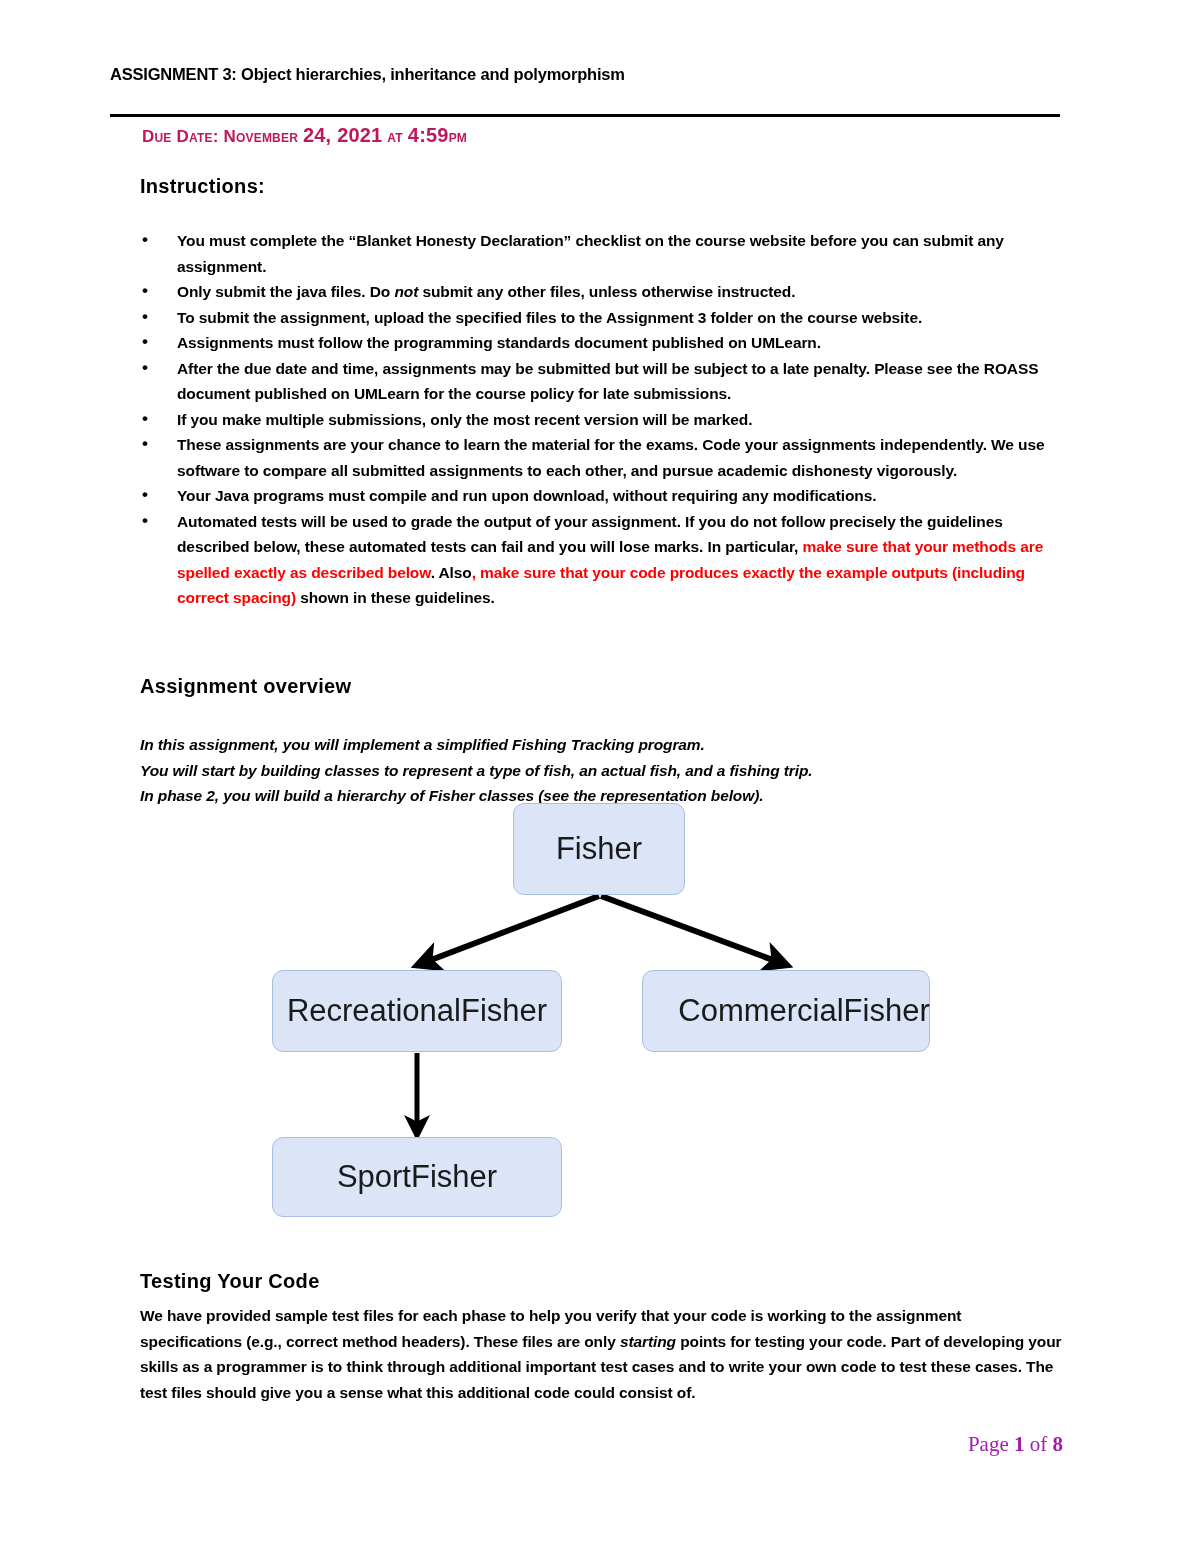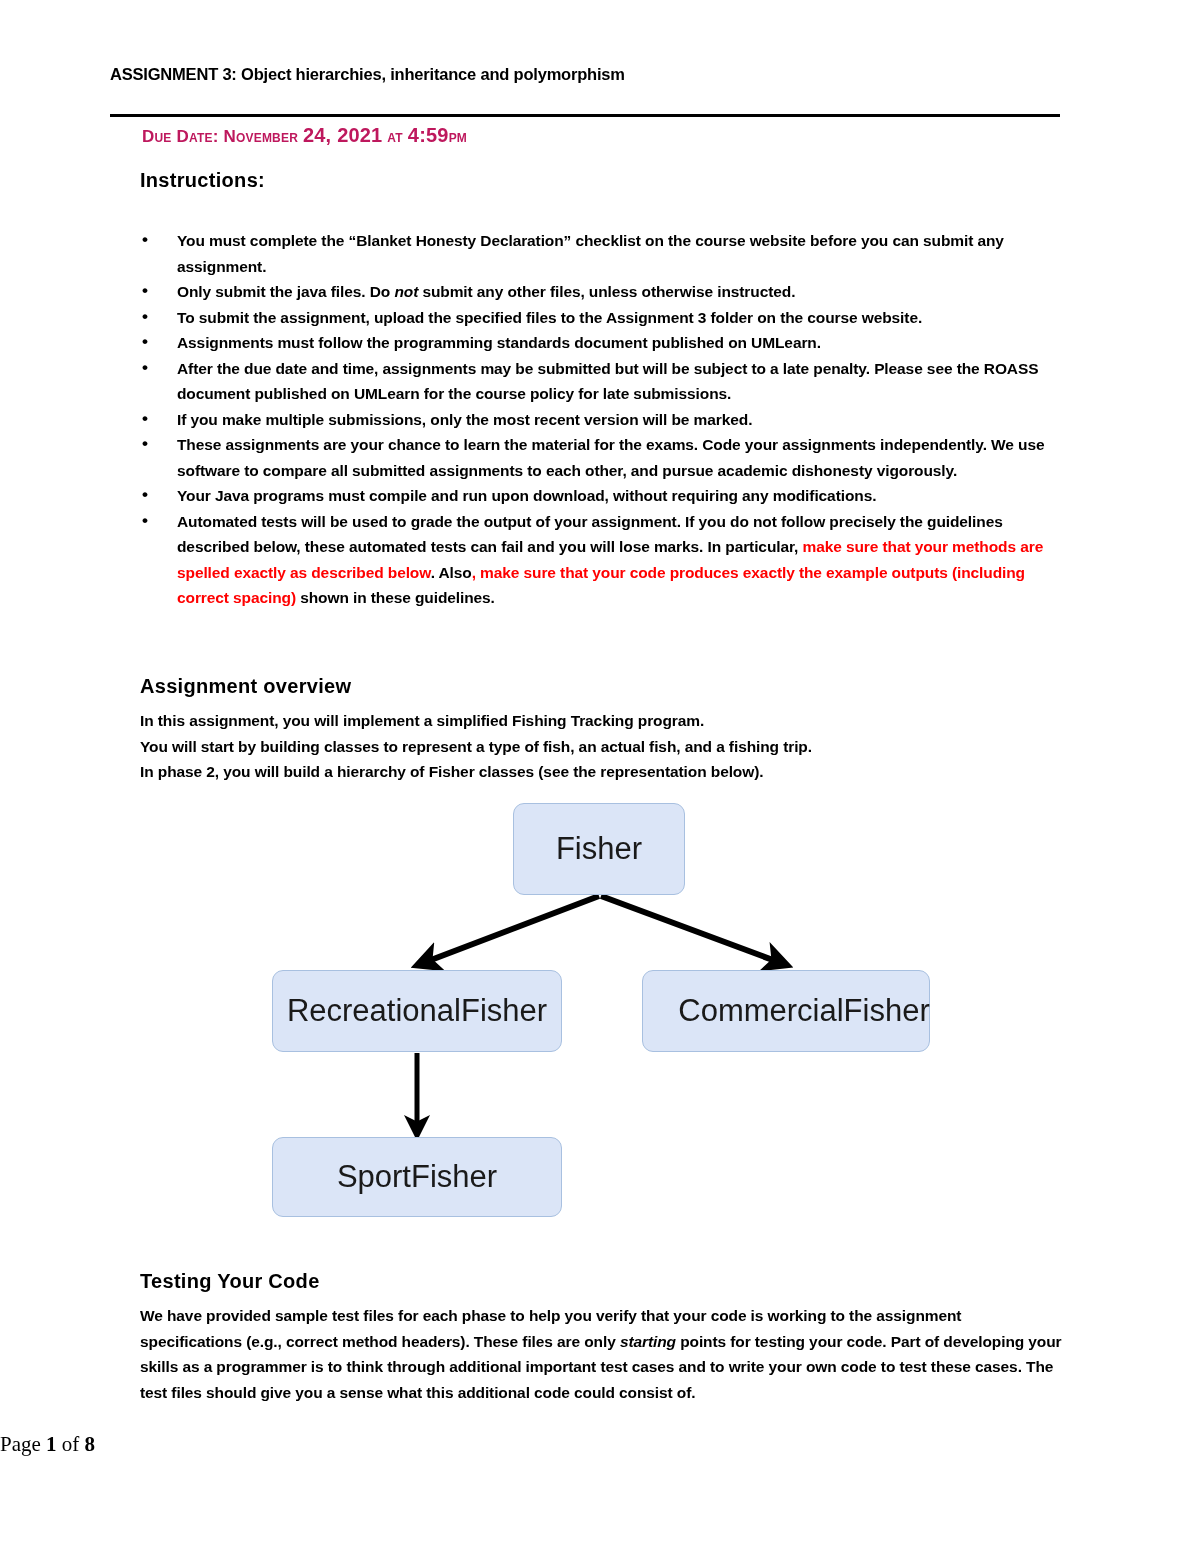--- a/index.html
+++ b/index.html
@@ -61,21 +61,21 @@
 
   
   h2.section {
     position: absolute;
     margin: 0;
     font-size: 20px;
     font-weight: bold;
     letter-spacing: 0.3px;
     color: #000;
   }
-  #instructions-heading { left: 140px; top: 169px; }
+  #instructions-heading { left: 140px; top: 175px; }
   #overview-heading     { left: 140px; top: 675px; }
   #testing-heading      { left: 140px; top: 1270px; }
 
   
   .bullet-list {
     position: absolute;
     left: 140px;
     top: 228px;
     width: 925px;
     margin: 0;
@@ -104,21 +104,21 @@
   .red { color: #ff0000; }
 
   
   .para {
     position: absolute;
     font-size: 15.5px;
     font-weight: bold;
     line-height: 25.5px;
     letter-spacing: -0.1px;
   }
-  #overview-para { left: 140px; top: 708px; width: 930px; }
+  #overview-para { left: 140px; top: 732px; width: 930px; font-style: italic; }
   #testing-para  { left: 140px; top: 1303px; width: 925px; }
   #testing-para .it { font-style: italic; }
 
   
   .diagram {
     position: absolute;
     left: 260px;
     top: 795px;
     width: 700px;
     height: 440px;
@@ -155,23 +155,24 @@
     left: 12px; top: 342px; width: 290px; height: 80px;
     font-size: 31px;
   }
 
   
   .footer {
     position: absolute;
     left: 0;
     top: 1432px;
     width: 1063px;
+    text-align: right;
     font-family: "Liberation Serif", serif;
     font-size: 21px;
-    color: #000000;
+    color: #a21caf;
   }
   .footer .num { font-weight: bold; }
 </style>
 </head>
 <body>
 
 <div class="page">
 
   <div class="doc-header">
     <div class="line">ASSIGNMENT 3: Object hierarchies, inheritance and polymorphism</div>

